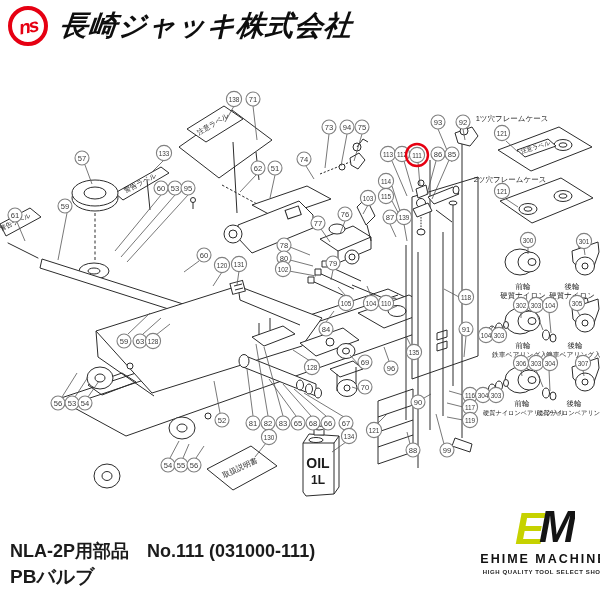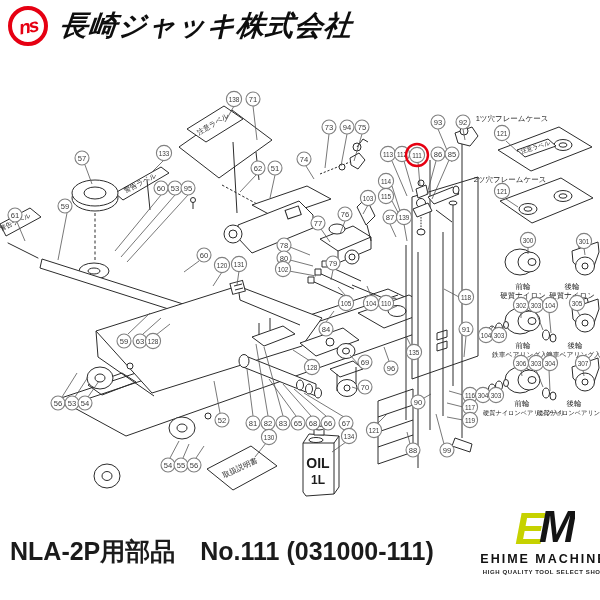--- a/index.html
+++ b/index.html
@@ -14,21 +14,21 @@
            transform:skewX(-6deg);white-space:nowrap;}
   #diagram-svg{position:absolute;left:0;top:0;z-index:1;}
   #line-art *{stroke:#2c2c2c;stroke-width:1;fill:none;stroke-linejoin:round;}
   #line-art .wf{fill:#ffffff;}
   #leader-lines line{stroke:#555;stroke-width:0.8;}
   .co{fill:#fff;stroke:#808080;stroke-width:1.1;}
   .cot{fill:#3a3a3a;text-anchor:middle;}
   .hl{fill:none;stroke-width:2.4;}
   .lbl{fill:#1c1c1c;text-anchor:middle;}
   .footer-text{position:absolute;left:10px;top:538px;z-index:3;color:#1b1b1b;}
-  .f1{font-size:25px;font-weight:bold;line-height:26px;white-space:nowrap;}
+  .f1{font-size:18px;font-weight:bold;line-height:26px;white-space:nowrap;}
   .f2{font-size:19px;font-weight:bold;line-height:26px;white-space:nowrap;}
   .shop{position:absolute;left:488px;top:500px;width:112px;z-index:3;
         display:flex;flex-direction:column;align-items:center;}
   .shop-name{font-size:12.5px;font-weight:bold;letter-spacing:2px;color:#111;white-space:nowrap;margin-top:2px;}
   .shop-tag{font-size:6px;font-weight:bold;letter-spacing:0.6px;color:#222;white-space:nowrap;margin-top:3px;}
 </style>
 </head>
 <body>
 
 <div class="header">
@@ -684,20 +684,21 @@
       </g>
       <g>
         <circle cx="583" cy="363" r="7.6" class="co"></circle>
         <text x="583" y="365.6" class="cot" font-size="6.4">307</text>
       </g>
     </g>
 </svg>
 
 <div class="footer-text">
   <div class="f1">NLA-2P用部品　No.111 (031000-111)</div>
+  <div class="f2">PBバルブ</div>
 </div>
 
 <div class="shop">
   <svg width="62" height="50" viewBox="0 0 62 50">
     <text x="2" y="44" font-size="44" font-weight="bold" font-style="italic" fill="#c6d200">E</text>
     <text x="26" y="42" font-size="44" font-weight="bold" font-style="italic" fill="#141414">M</text>
   </svg>
   <div class="shop-name">EHIME MACHINE</div>
   <div class="shop-tag">HIGH QUALITY TOOL SELECT SHOP</div>
 </div>

